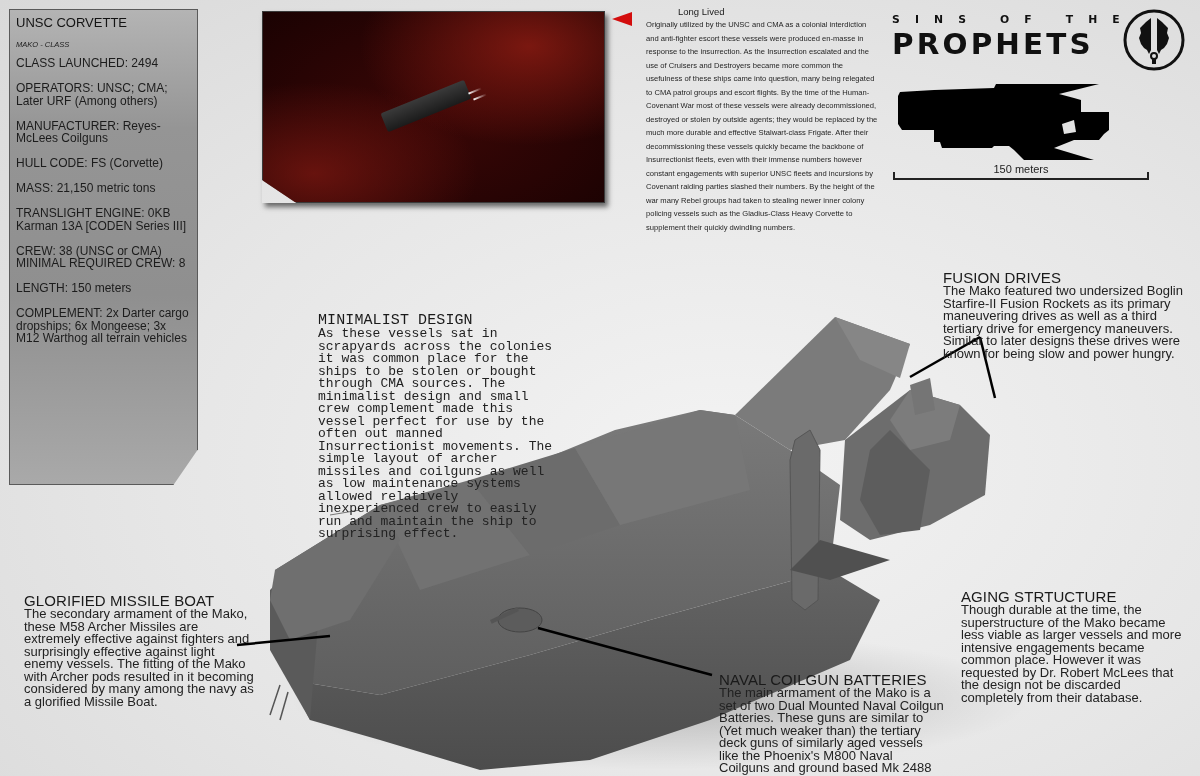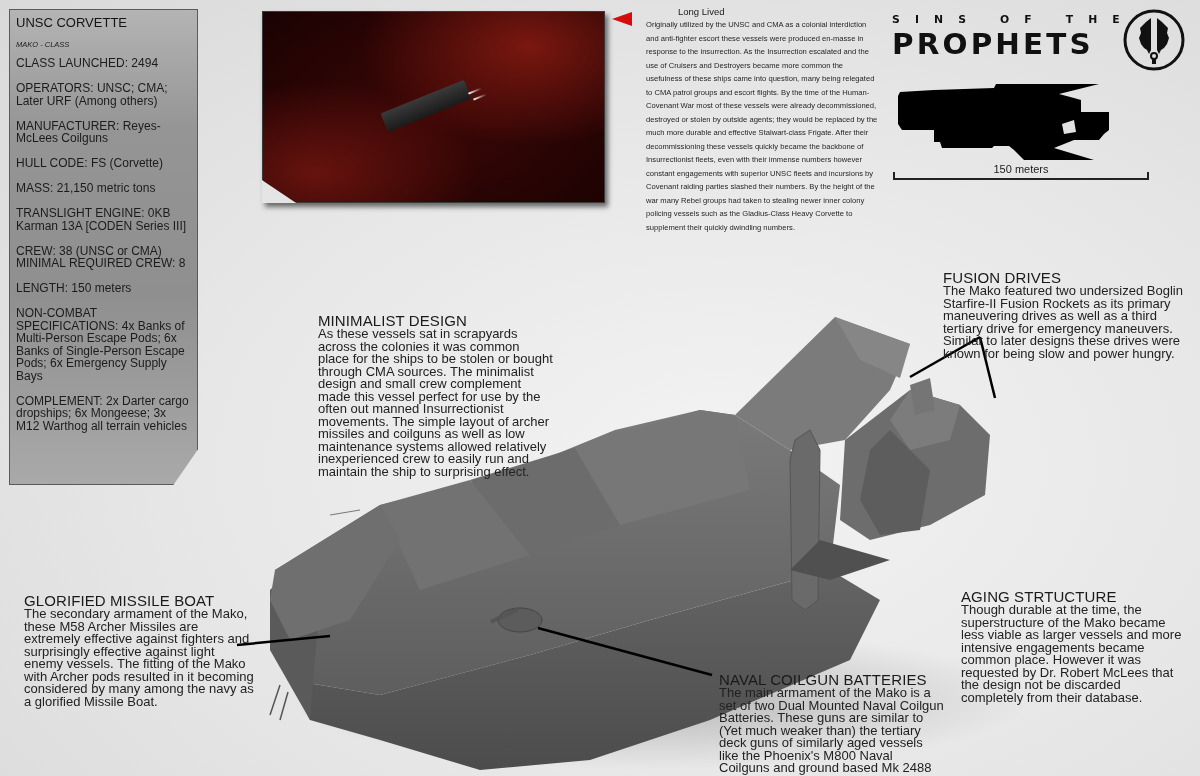--- a/index.html
+++ b/index.html
@@ -80,21 +80,21 @@
   .scale-bar {
     position: absolute; left: 893px; top: 172px; width: 256px; height: 8px;
     border-left: 2px solid #222; border-right: 2px solid #222; border-bottom: 2px solid #222;
   }
   .scale-label { position: absolute; left: 893px; top: 163px; width: 256px; text-align: center; font-size: 11px; color: #222; }
 
   
   .callout { position: absolute; }
   .callout-title { font-size: 15px; line-height: 14px; color: #1a1a1a; letter-spacing: .1px; }
   .callout-body { font-size: 13px; line-height: 12.5px; color: #222; }
-  .c-minimal { left: 318px; top: 314px; width: 235px; }
+  .c-minimal { left: 318px; top: 314px; width: 235px; font-family: Liberation Mono, monospace; }
   .c-fusion  { left: 943px; top: 271px; width: 240px; }
   .c-aging   { left: 961px; top: 590px; width: 225px; }
   .c-missile { left: 24px;  top: 594px; width: 230px; }
   .c-coilgun { left: 719px; top: 661px; width: 225px; margin-top: 12px; }
 
   
   .ship-render { position: absolute; left: 230px; top: 300px; width: 820px; height: 476px; }
   .leader-lines { position: absolute; left: 0; top: 0; width: 1200px; height: 776px; pointer-events: none; }
 </style>
 </head>
@@ -104,21 +104,20 @@
   <div class="spec-title">UNSC CORVETTE</div>
   <div class="spec-subtitle">MAKO - CLASS</div>
   <div class="spec-item">CLASS LAUNCHED: 2494</div>
   <div class="spec-item">OPERATORS: UNSC; CMA; Later URF (Among others)</div>
   <div class="spec-item">MANUFACTURER: Reyes-McLees Coilguns</div>
   <div class="spec-item">HULL CODE: FS (Corvette)</div>
   <div class="spec-item">MASS: 21,150 metric tons</div>
   <div class="spec-item">TRANSLIGHT ENGINE: 0KB Karman 13A [CODEN Series III]</div>
   <div class="spec-item">CREW: 38 (UNSC or CMA) MINIMAL REQUIRED CREW: 8</div>
   <div class="spec-item">LENGTH: 150 meters</div>
-  <div class="spec-item">NON-COMBAT SPECIFICATIONS: 4x Banks of Multi-Person Escape Pods; 6x Banks of Single-Person Escape Pods; 6x Emergency Supply Bays</div>
   <div class="spec-item">COMPLEMENT: 2x Darter cargo dropships; 6x Mongeese; 3x M12 Warthog all terrain vehicles</div>
 </div>
 
 <div class="hero-frame">
   <div class="hero-image">
     <div class="hero-ship"></div>
     <div class="hero-thruster" style="left:205px;top:78px;"></div>
     <div class="hero-thruster" style="left:210px;top:84px;"></div>
   </div>
 </div>

